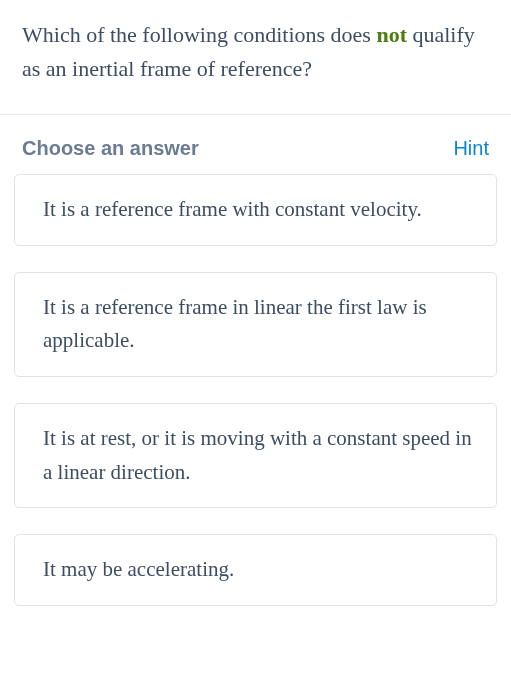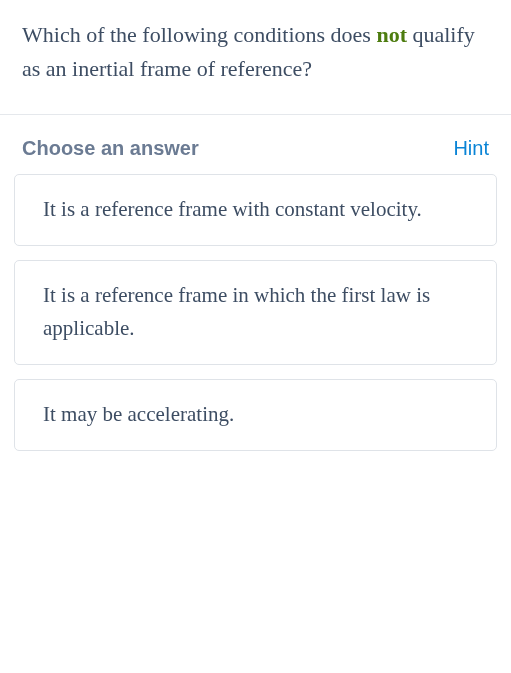--- a/index.html
+++ b/index.html
@@ -47,21 +47,21 @@
     font-family: -apple-system, BlinkMacSystemFont, 'Segoe UI', Arial, sans-serif;
     font-size: 20px;
     font-weight: 400;
     color: #0a84d6;
     cursor: pointer;
   }
   .option {
     border: 1px solid #dfe3e8;
     border-radius: 5px;
     padding: 18px 24px 18px 28px;
-    margin-bottom: 14px;
+    margin-bottom: 26px;
     cursor: pointer;
     background: #fff;
   }
   .option-text {
     font-size: 21px;
     line-height: 1.6;
     color: #3d4d63;
   }
   .option:last-child {
     margin-bottom: 10px;
@@ -81,18 +81,21 @@
 <div class="answer-section">
   <div class="answer-header">
     <span class="choose-label">Choose an answer</span>
     <span class="hint-link">Hint</span>
   </div>
 
   <div class="option">
     <div class="option-text">It is a reference frame with constant velocity.</div>
   </div>
   <div class="option">
-    <div class="option-text">It is a reference frame in which the first law is applicable.</div>
+    <div class="option-text">It is a reference frame in linear the first law is applicable.</div>
+  </div>
+  <div class="option">
+    <div class="option-text">It is at rest, or it is moving with a constant speed in a linear direction.</div>
   </div>
   <div class="option">
     <div class="option-text">It may be accelerating.</div>
   </div>
 </div>
 
 </body></html>

